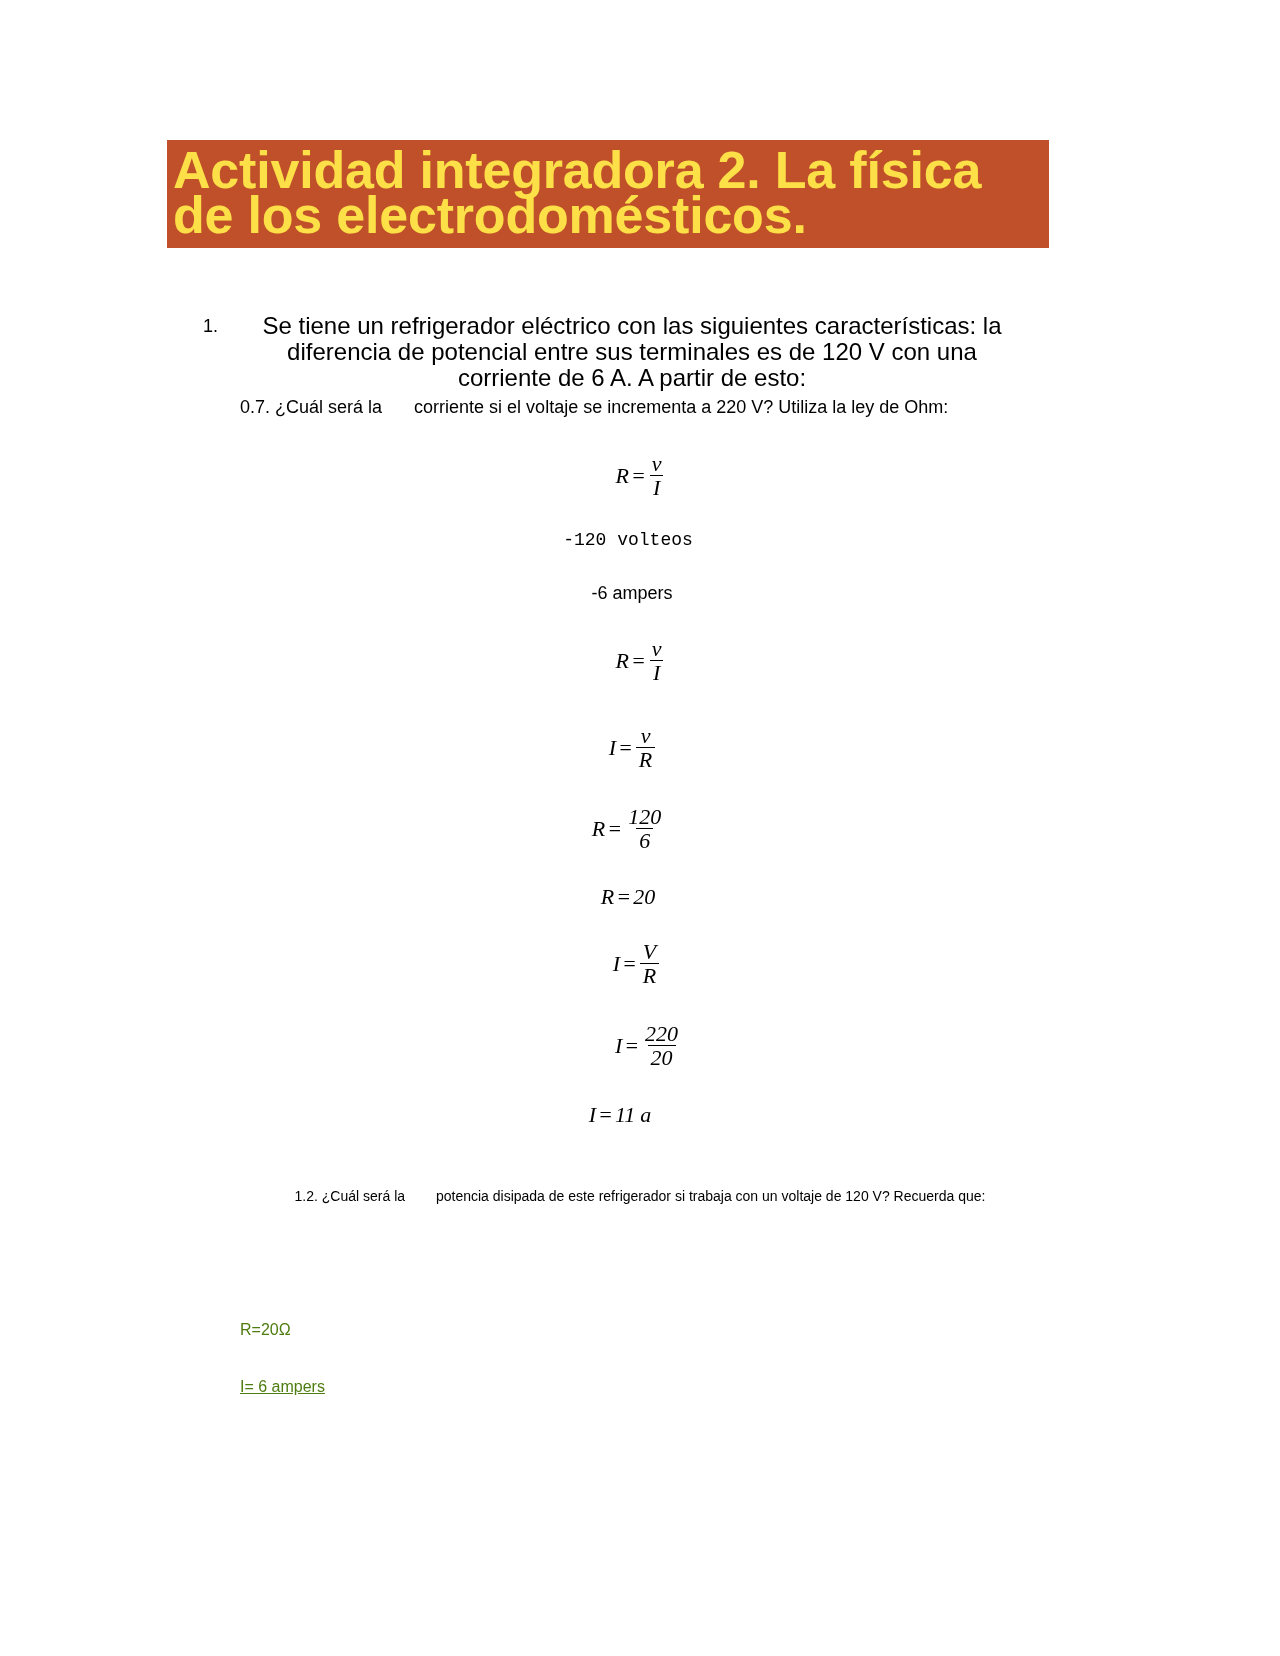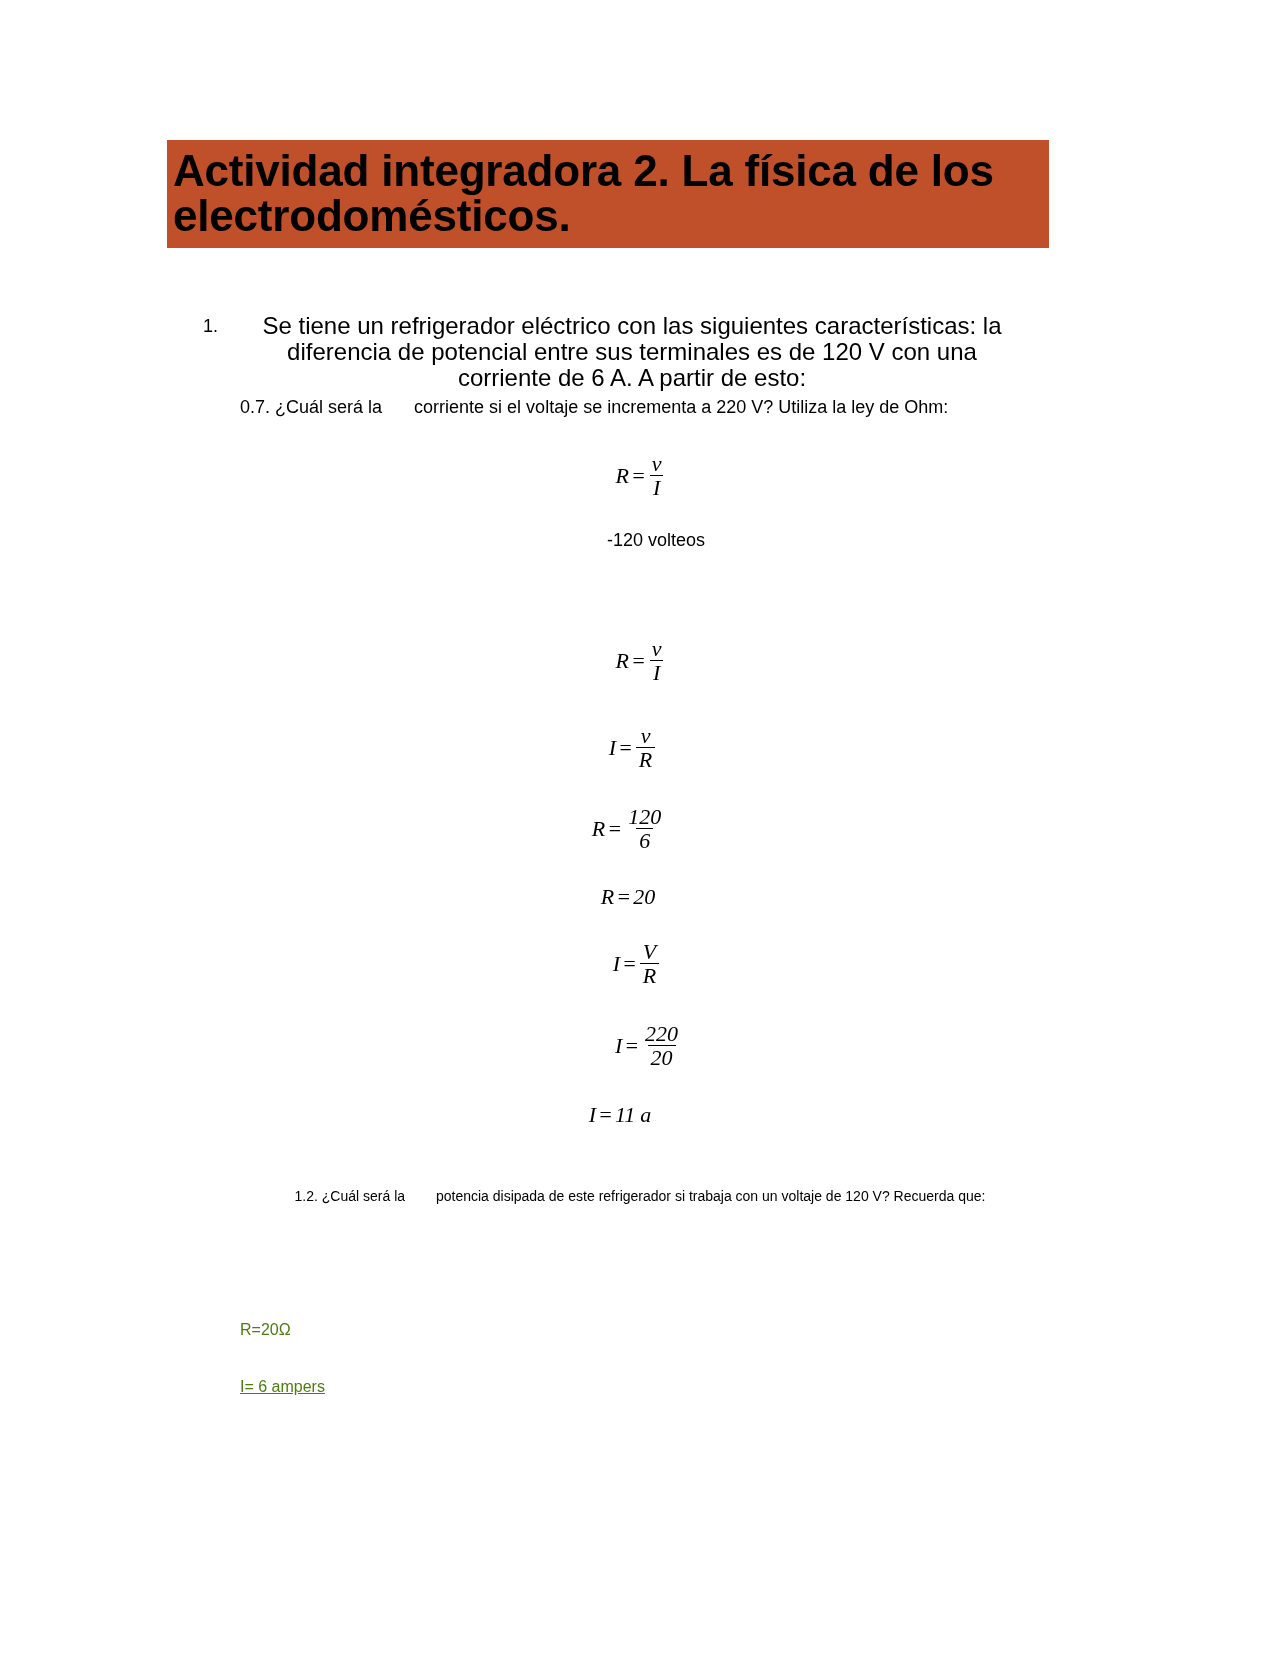--- a/index.html
+++ b/index.html
@@ -32,24 +32,24 @@
     left: 167px;
     top: 140px;
     width: 882px;
     padding: 8px 6px 10px 6px;
     box-sizing: border-box;
     background: #C0502A;
   }
   .title-text {
     font-family: "Liberation Sans", sans-serif;
     font-weight: bold;
-    font-size: 44px;
+    font-size: 52px;
     line-height: 45px;
     letter-spacing: -0.2px;
-    color: #000000;
+    color: #fde047;
     margin: 0;
     white-space: pre-line;
   }
 
   
   .item1 {
     position: absolute;
     left: 203px;
     top: 313px;
     width: 820px;
@@ -189,22 +189,23 @@
 
   <div class="math" style="left:240px; top:452px; width:800px;">
     <span>R</span>
     <span class="op">=</span>
     <span class="frac">
       <span class="num">v</span>
       <span class="den">I</span>
     </span>
   </div>
 
-  <div class="plain-center" style="left:256px; top:527px; width:800px;">-120 volteos</div>
-
+  <div class="plain-center" style="left:228px; top:527px; width:800px;font-family:Liberation Mono, monospace;">-120 volteos</div>
+
+  <div class="plain-center" style="left:232px; top:580px; width:800px;">-6 ampers</div>
 
   <div class="math" style="left:240px; top:637px; width:800px;">
     <span>R</span>
     <span class="op">=</span>
     <span class="frac">
       <span class="num">v</span>
       <span class="den">I</span>
     </span>
   </div>
 

